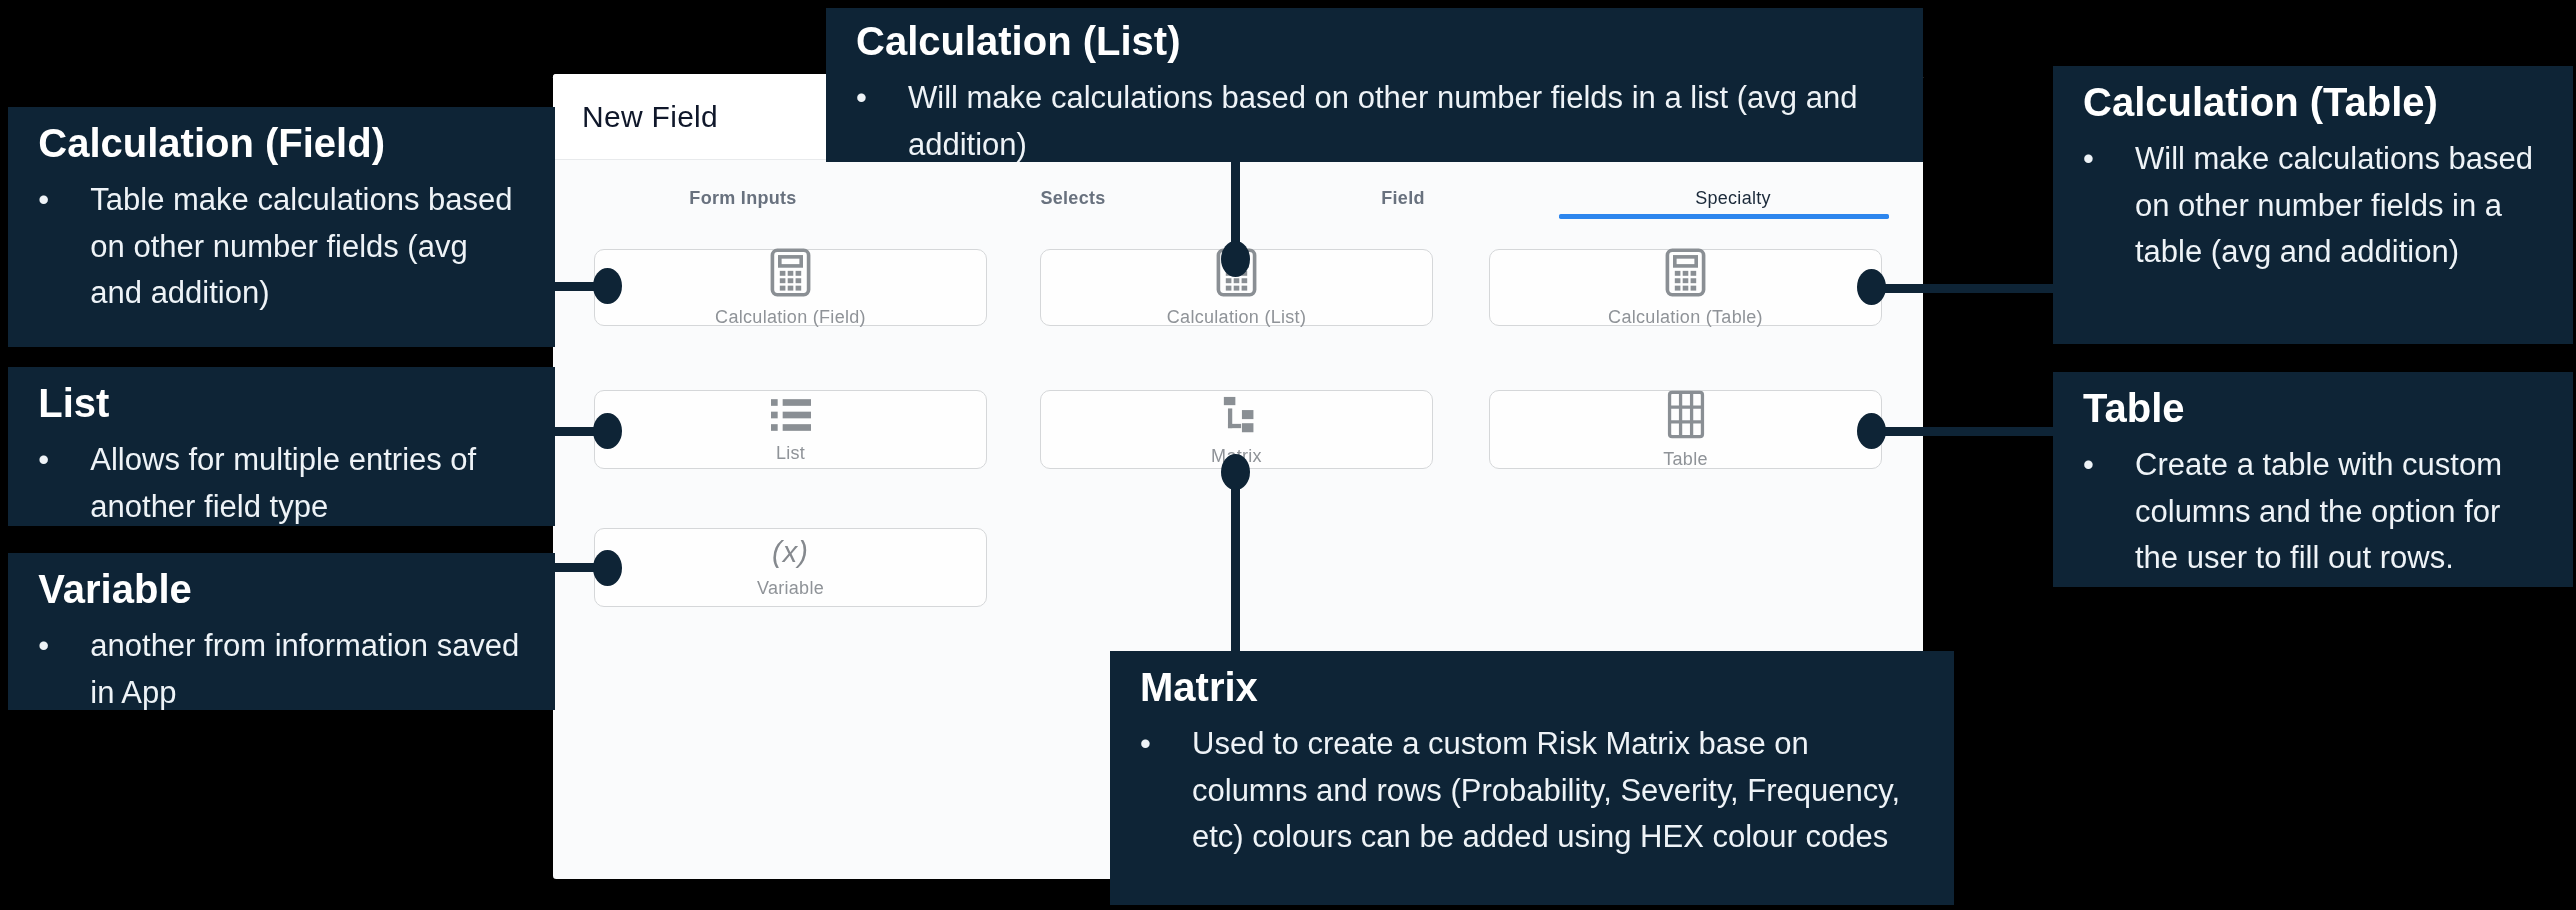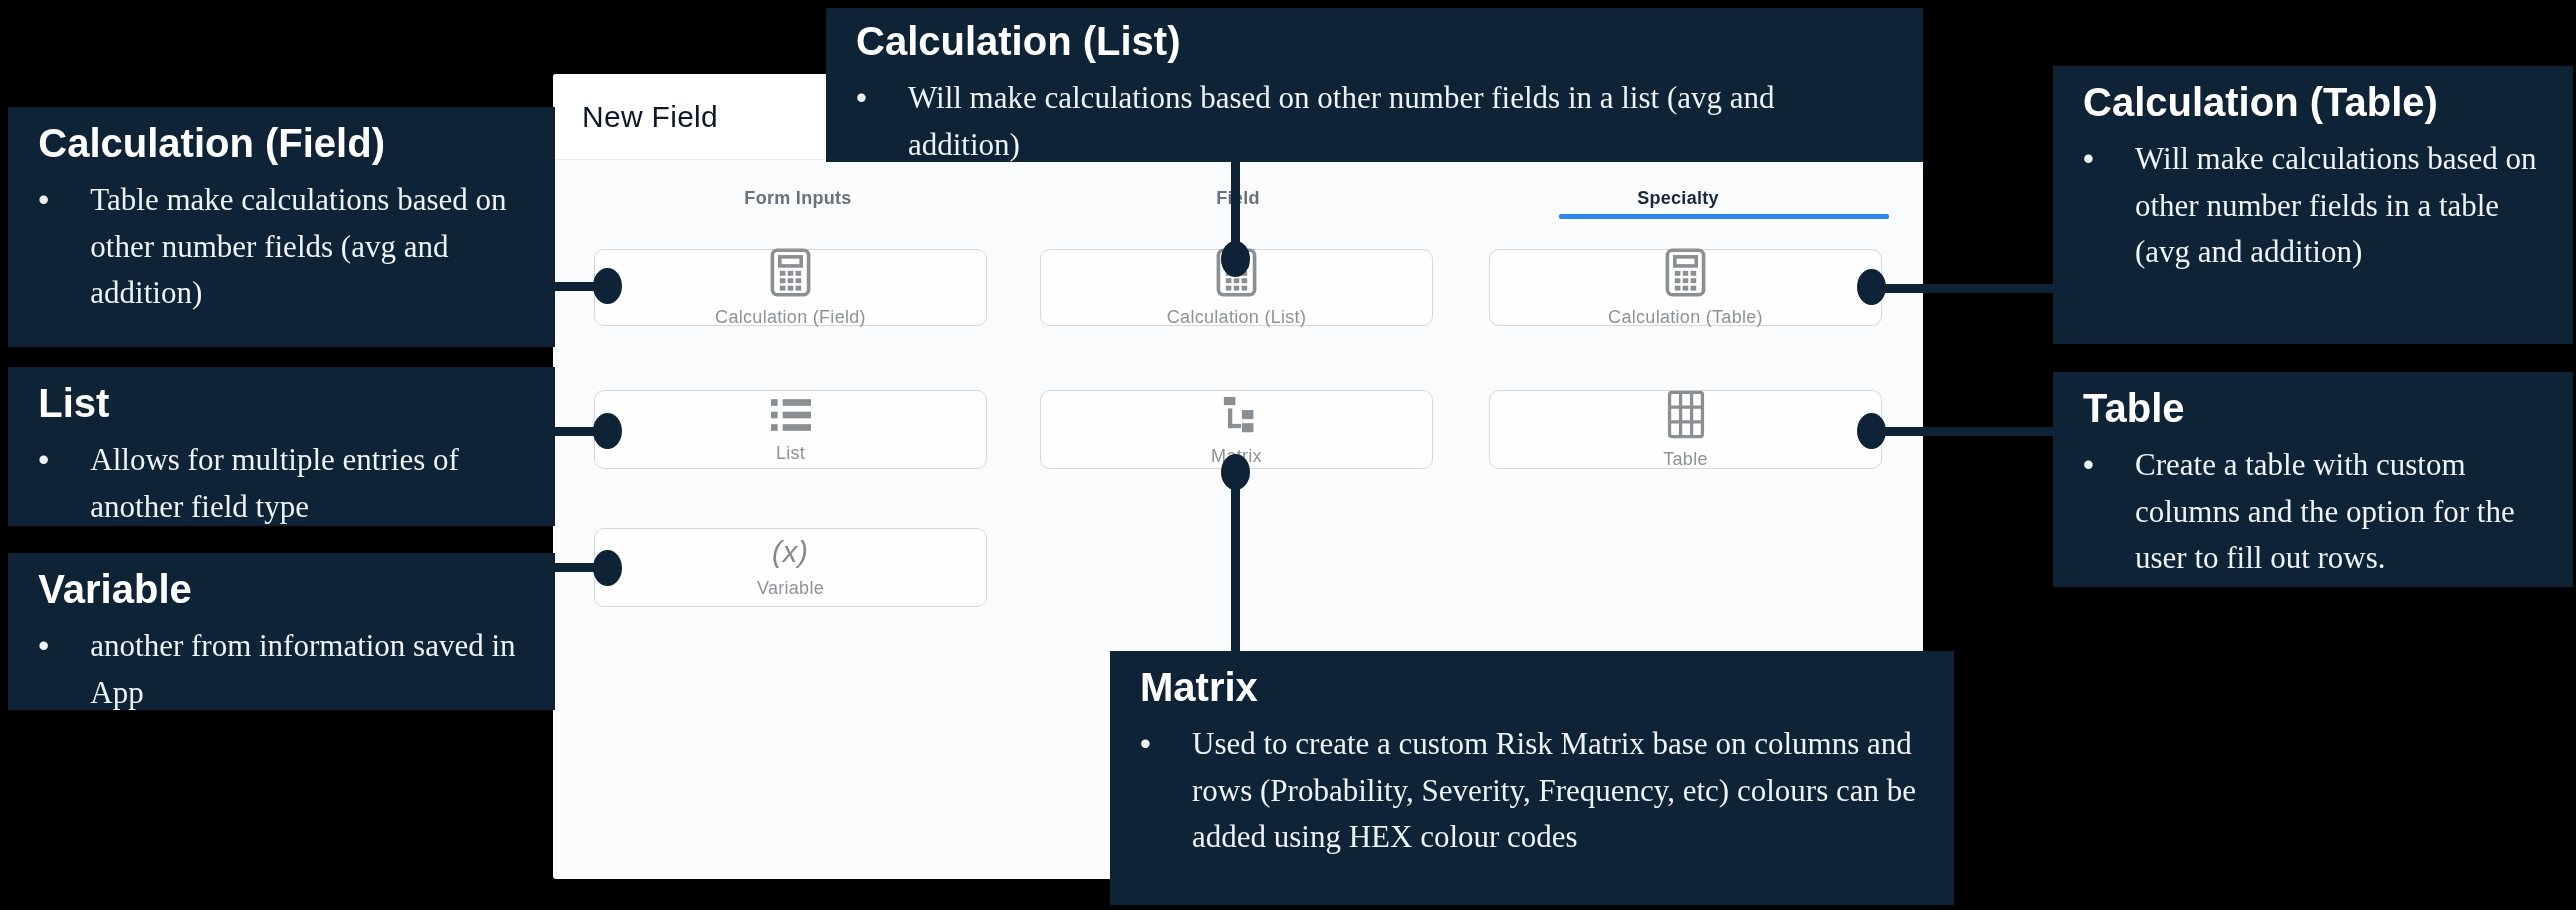--- a/index.html
+++ b/index.html
@@ -25,21 +25,21 @@
 
   .tabs {
     position:absolute; left:25px; top:105px; width:1320px; height:66px;
     display:flex;
   }
   .tab {
     flex:1; display:flex; justify-content:center; align-items:flex-start;
     padding-top:8.8px; font-size:18px; font-weight:600; color:#68717e;
     letter-spacing:0.3px; cursor:pointer;
   }
-  .tab.active { color:#1a2939; font-weight:700; }
+  .tab.active { color:#1a2939; font-weight:400; }
   .tab-underline {
     position:absolute; left:1006px; top:140px; width:330px; height:5px;
     background:#2d86ee; border-radius:1.7px;
   }
 
   .fbtn {
     position:absolute; background:#fefefe; border:1.7px solid #d5d7d9;
     border-radius:10px; display:flex; flex-direction:column;
     align-items:center; justify-content:center; gap:8.8px; cursor:pointer;
   }
@@ -56,21 +56,21 @@
   .b-c3 { left:936px; width:393px; }
 
   
   .co {
     position:absolute; background:#0e2436; color:#fff; z-index:3;
     padding:12px 30px; display:flex; flex-direction:column;
   }
   .co .co-title { font-size:40px; font-weight:700; line-height:1.2; margin-bottom:10px; color:#ffffff; }
   .co .bullet { display:flex; font-size:31px; line-height:1.5; color:#eef3f7; }
   .co .bullet .dot { flex:none; width:52px; }
-  .co .bullet .btxt { flex:1;font-family:Liberation Serif, serif; }
+  .co .bullet .btxt { flex:1; }
   .co-top { padding-top:8.8px; }
 
   .co-calc-field { left:8.3px;  top:107px;  width:547px;  height:240px; }
   .co-list       { left:8.3px;  top:367px;  width:547px;  height:159px; }
   .co-variable   { left:8.3px;  top:553px; width:547px;  height:157px; }
   .co-calc-list  { left:826px; top:8.3px;  width:1097px; height:154px; }
   .co-calc-table { left:2053px; top:66px; width:520px;  height:278px; }
   .co-table      { left:2053px; top:372px; width:520px;  height:215px; }
   .co-matrix     { left:1110px; top:651px; width:844px; height:254px; }
 
@@ -87,20 +87,21 @@
 <body>
 
 <div class="dialog">
 
   <div class="dialog-header">
     <div class="dialog-title">New Field</div>
   </div>
 
   <div class="tabs">
     <div class="tab">Form Inputs</div>
+    <div class="tab">Selects</div>
     <div class="tab">Field</div>
     <div class="tab active">Specialty</div>
   </div>
   <div class="tab-underline"></div>
 
   <div class="fbtn b-r1 b-c1">
     <span>
       <svg width="43" height="51" viewBox="0 0 26 31">
           <g fill="none" stroke="#8a8f94" stroke-width="2.2">
             <rect x="2" y="2" width="22" height="27" rx="3"></rect>

